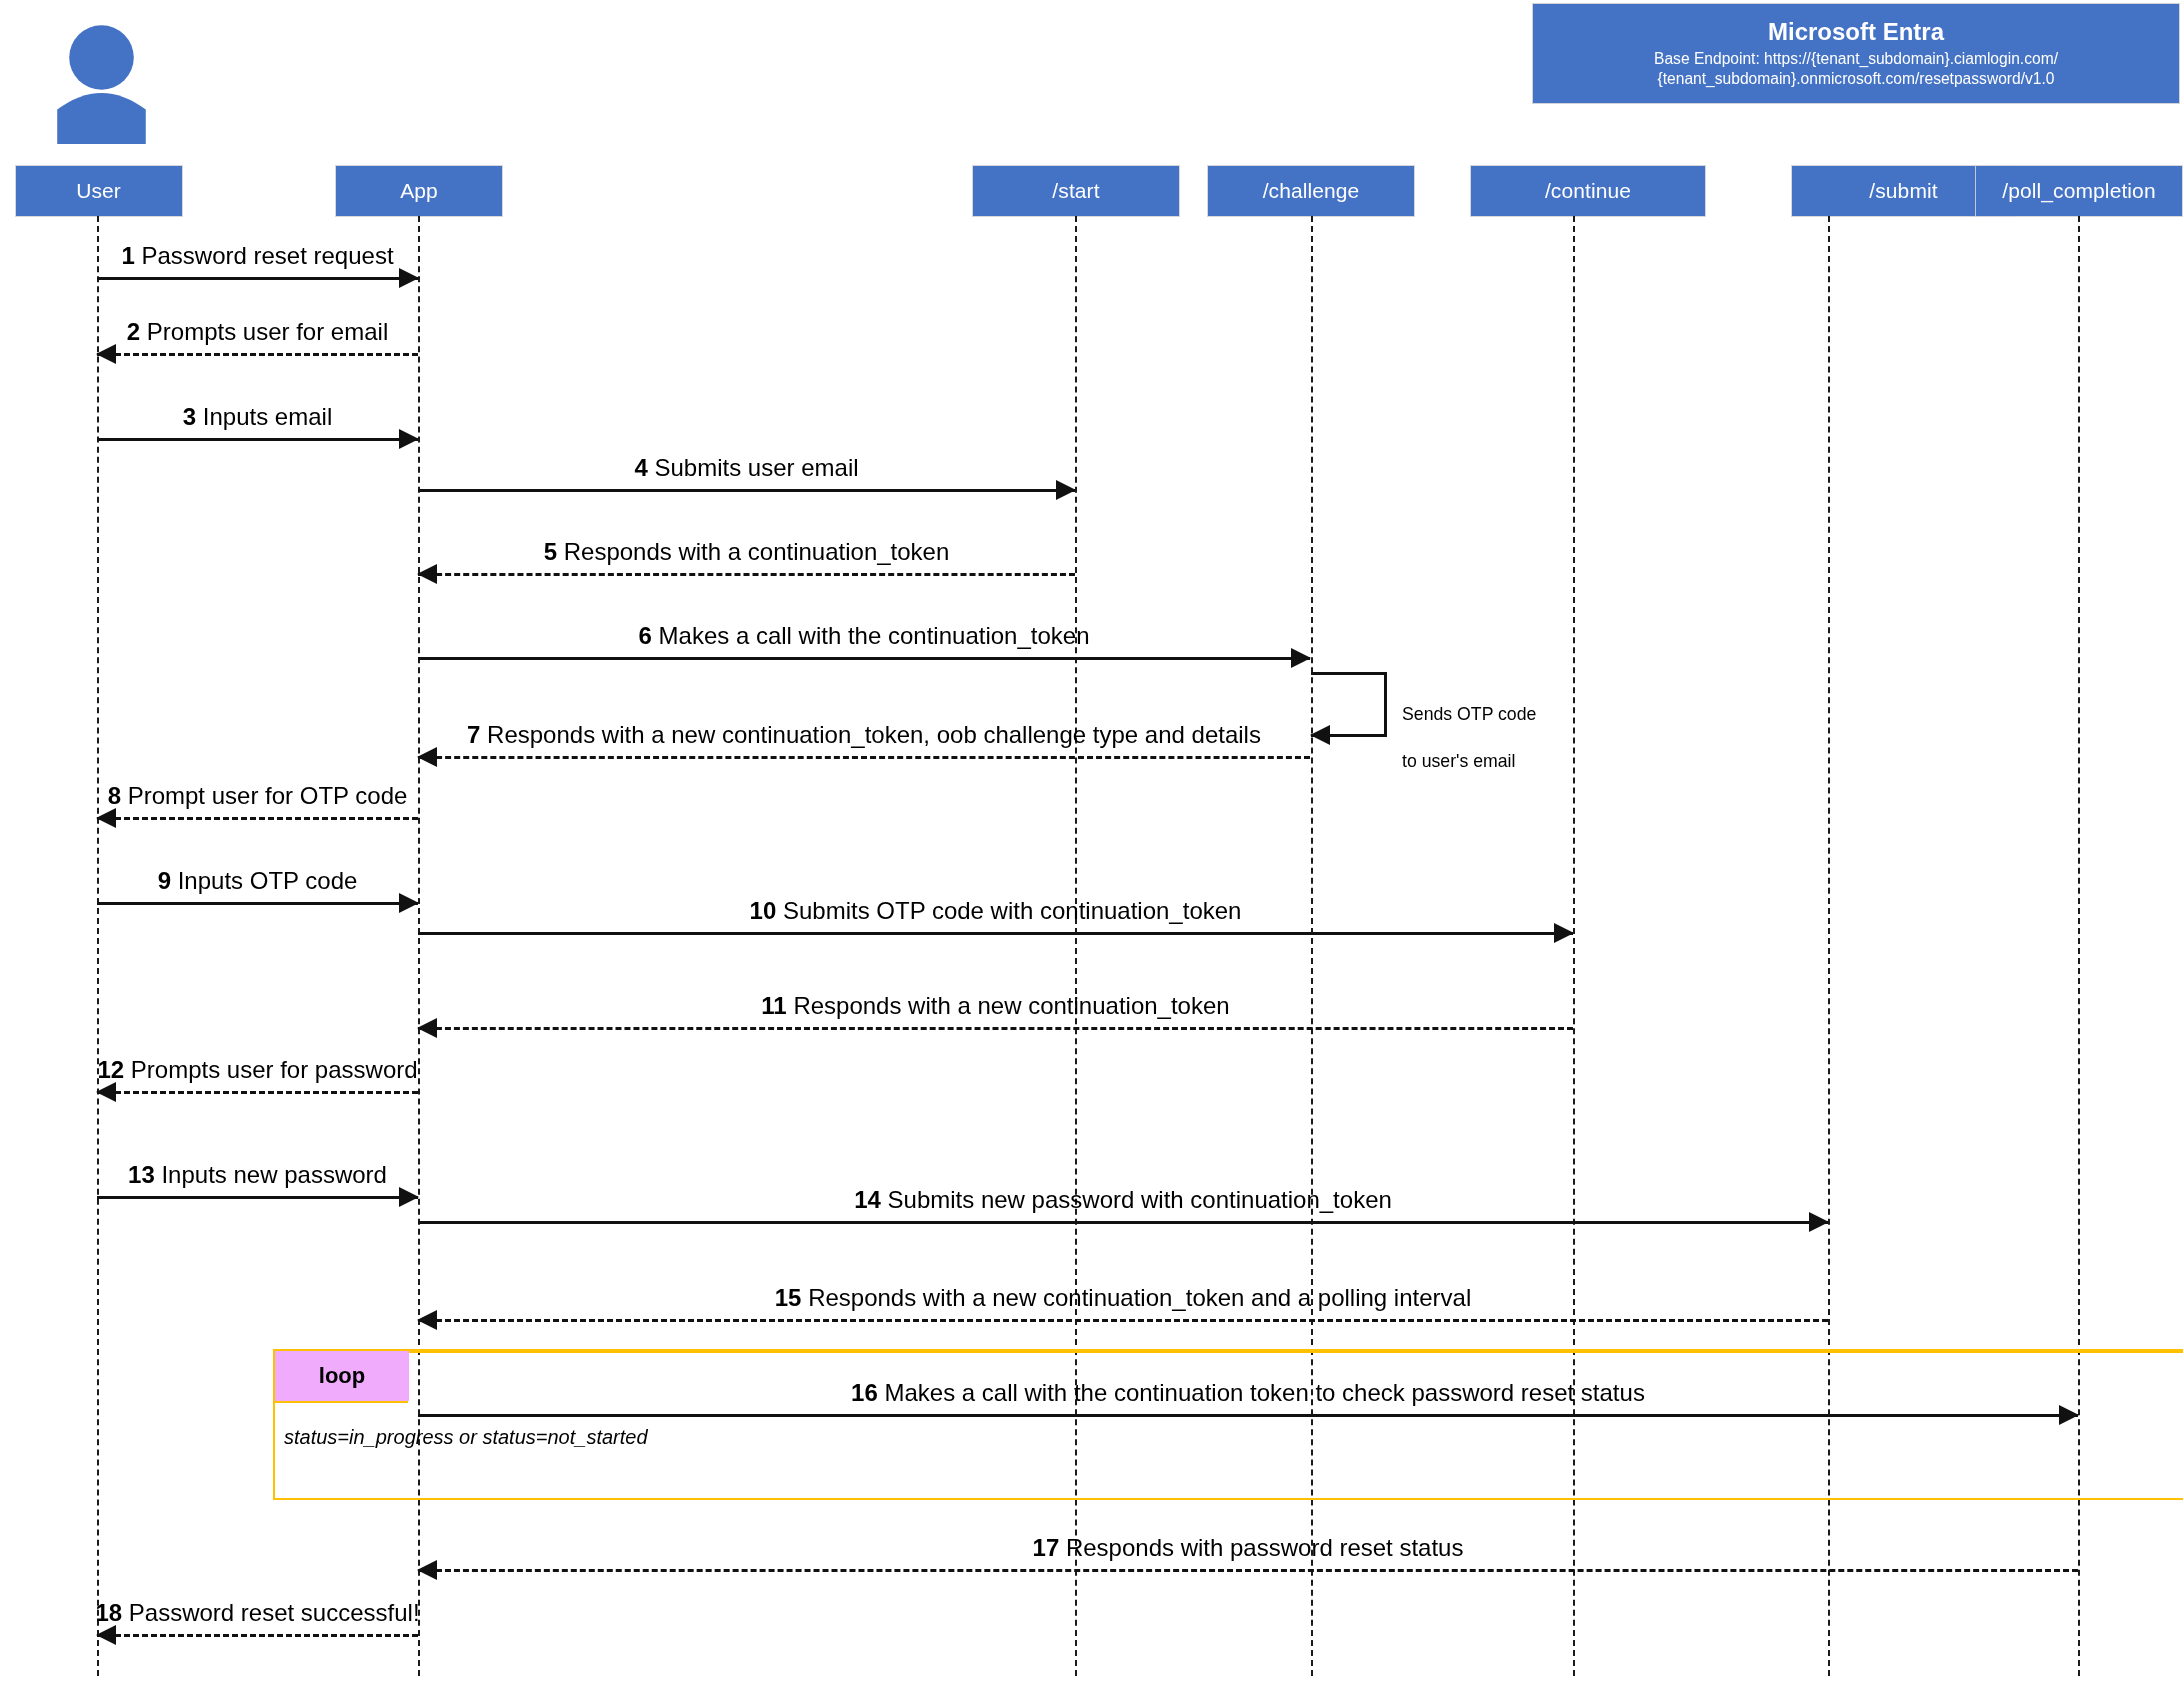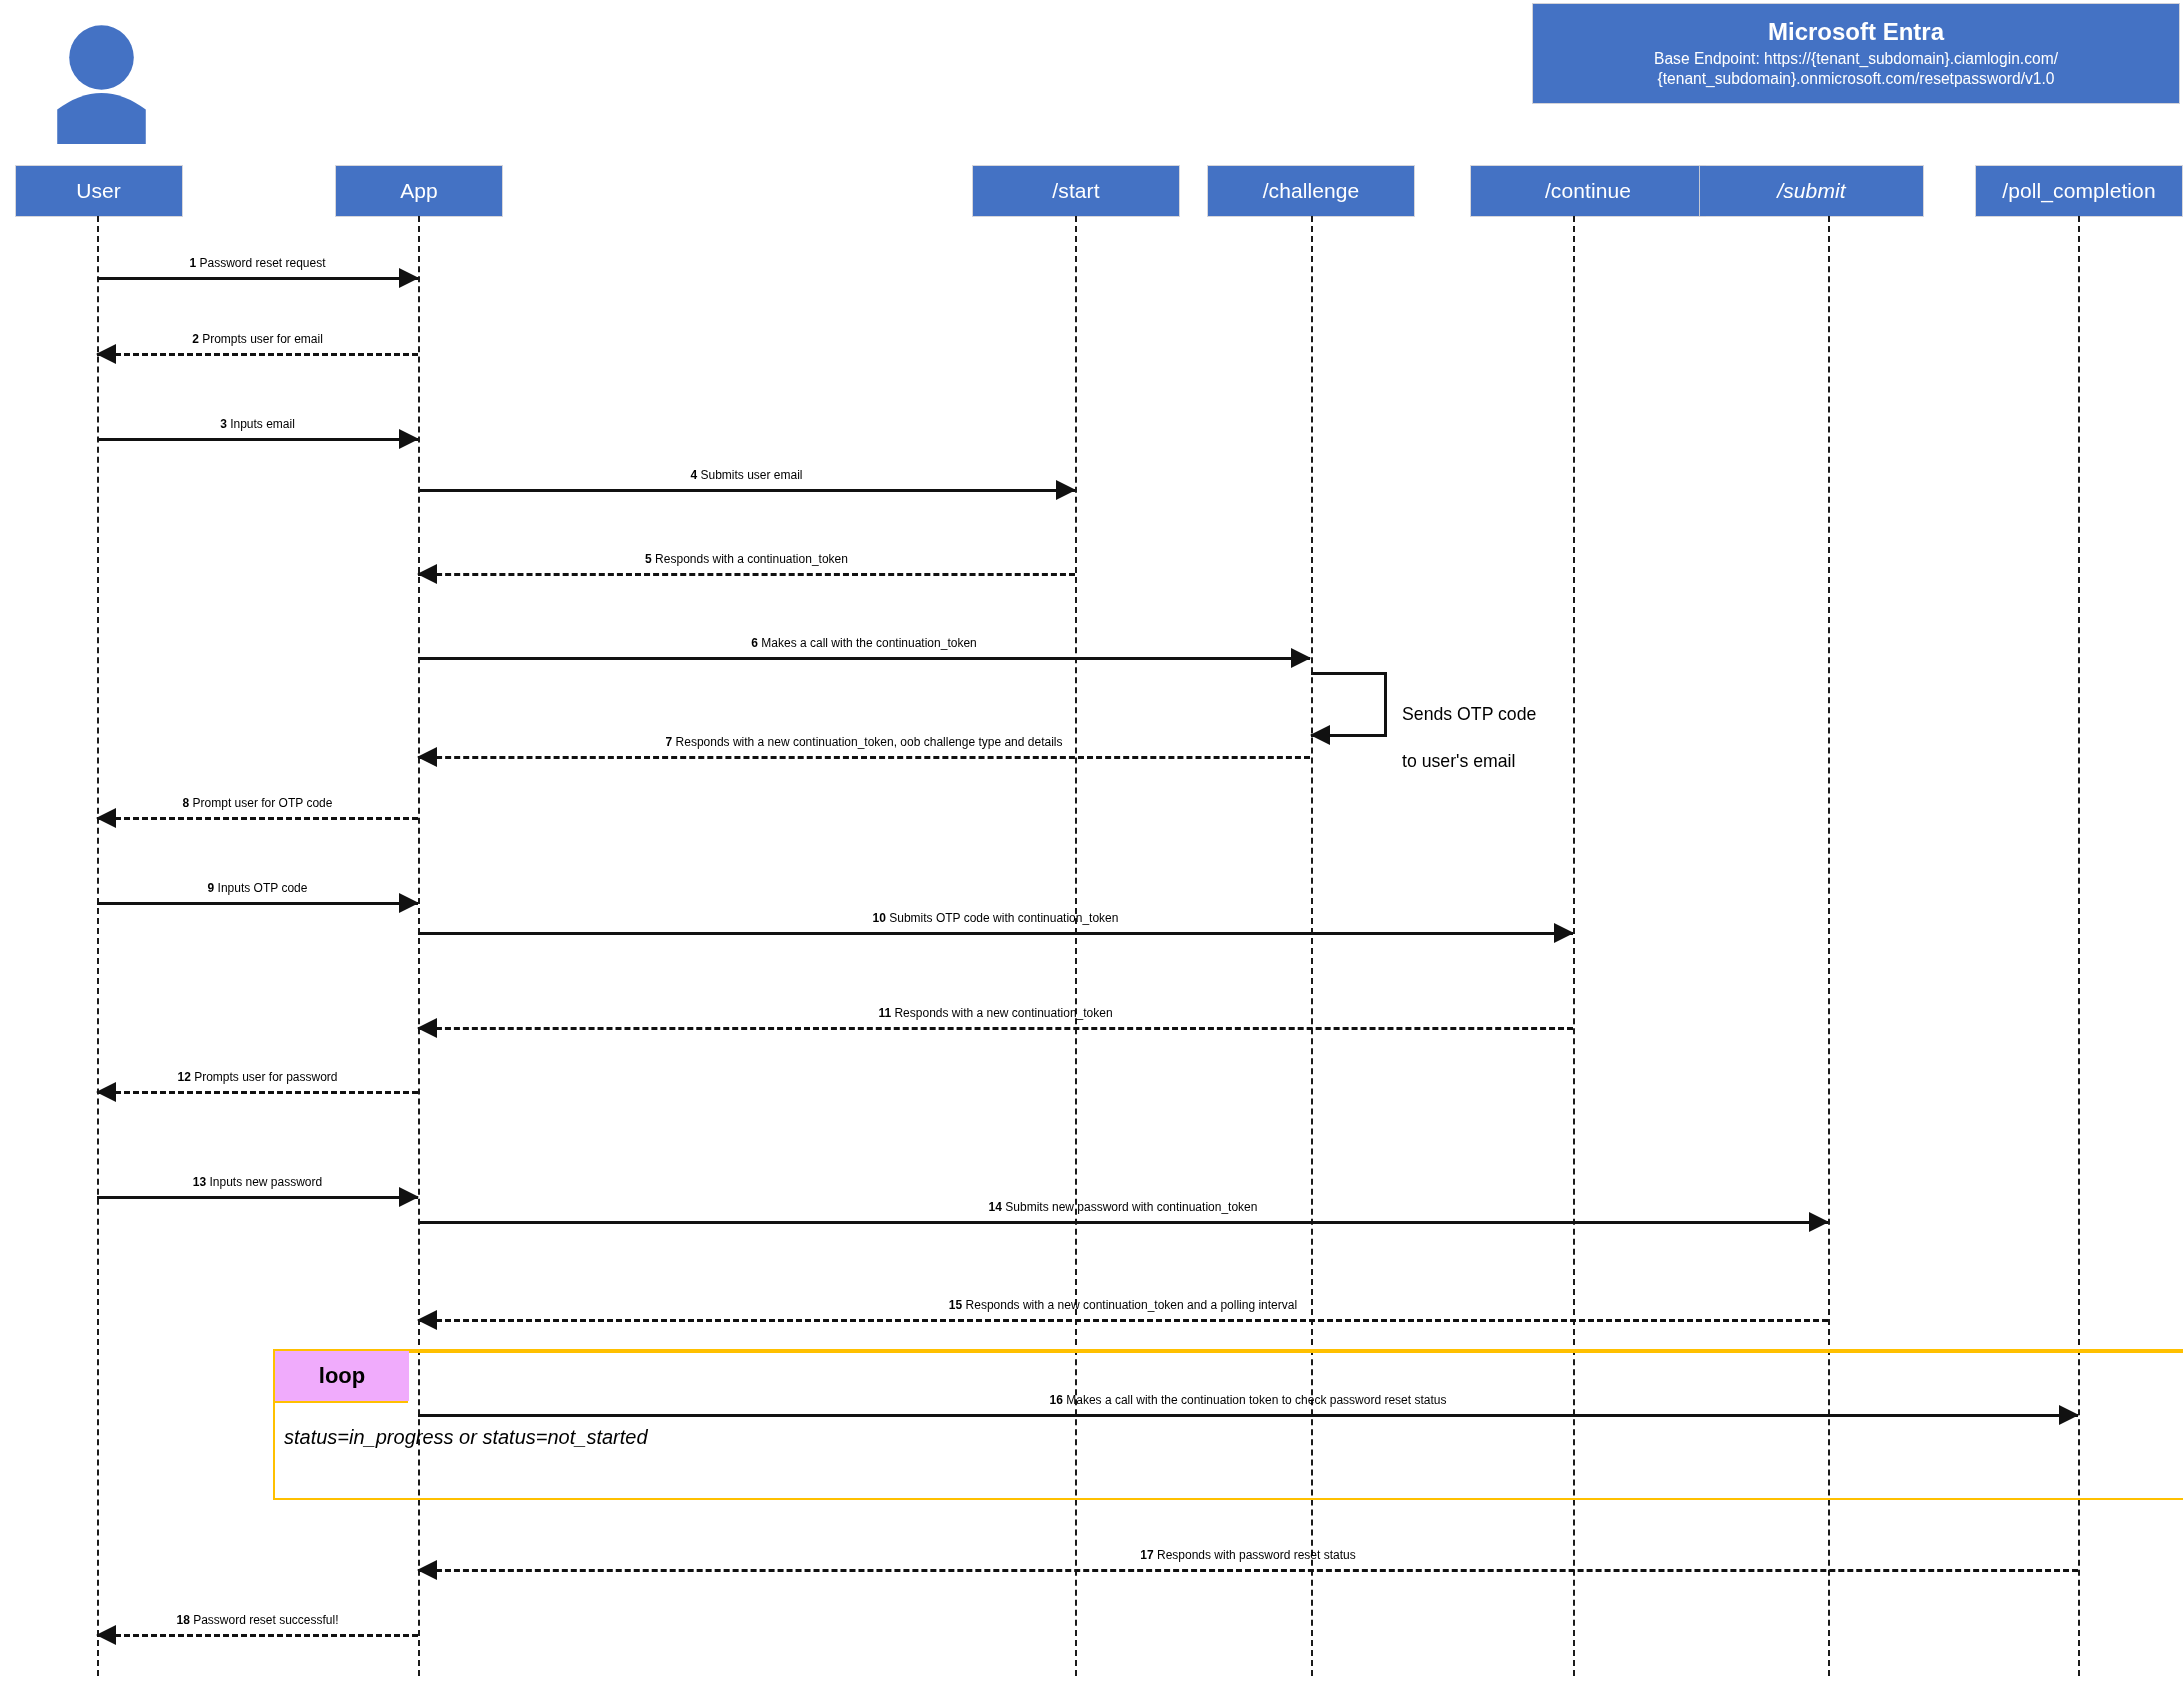--- a/index.html
+++ b/index.html
@@ -41,21 +41,21 @@
   .msg.dashed .shaft{border-top:3.1px dashed #111;}
   .msg .head{
     position:absolute;top:-8.9px;width:0;height:0;
     border-top:10px solid transparent;border-bottom:10px solid transparent;
   }
   .msg.to-right .head{right:-1px;border-left:20px solid #111;}
   .msg.to-left  .head{left:-1px; border-right:20px solid #111;}
 
   .msg .label{
     position:absolute;bottom:7.3px;white-space:nowrap;
-    font-size:12px;color:#000;line-height:1.1;
+    font-size:24px;color:#000;line-height:1.1;
   }
   .msg .label .num{font-weight:bold;}
   .label.center{left:50%;transform:translateX(-50%);}
 
   
   #self-call{position:absolute;}
   #self-call .top-bar{position:absolute;left:0;top:0;height:0;border-top:3.1px solid #111;}
   #self-call .right-bar{position:absolute;top:0;width:0;border-left:3.1px solid #111;}
   #self-call .bot-bar{position:absolute;left:0;height:0;border-top:3.1px solid #111;}
   #self-call .head{
@@ -104,21 +104,21 @@
     </div>
   <div class="actor-box" style="left:973px;top:166px;width:206px;height:50px;">
       <span>/start</span>
     </div>
   <div class="actor-box" style="left:1208px;top:166px;width:206px;height:50px;">
       <span>/challenge</span>
     </div>
   <div class="actor-box" style="left:1471px;top:166px;width:234px;height:50px;">
       <span>/continue</span>
     </div>
-  <div class="actor-box" style="left:1700px;top:166px;width:223px;height:50px;font-style:italic;">
+  <div class="actor-box" style="left:1792px;top:166px;width:223px;height:50px;">
       <span>/submit</span>
     </div>
   <div class="actor-box" style="left:1976px;top:166px;width:206px;height:50px;">
       <span>/poll_completion</span>
     </div>
 
   <div class="lifeline" style="left:97px; top:216px;height:1460px;"></div>
   <div class="lifeline" style="left:418px; top:216px;height:1460px;"></div>
   <div class="lifeline" style="left:1075px;top:216px;height:1460px;"></div>
   <div class="lifeline" style="left:1311px;top:216px;height:1460px;"></div>

